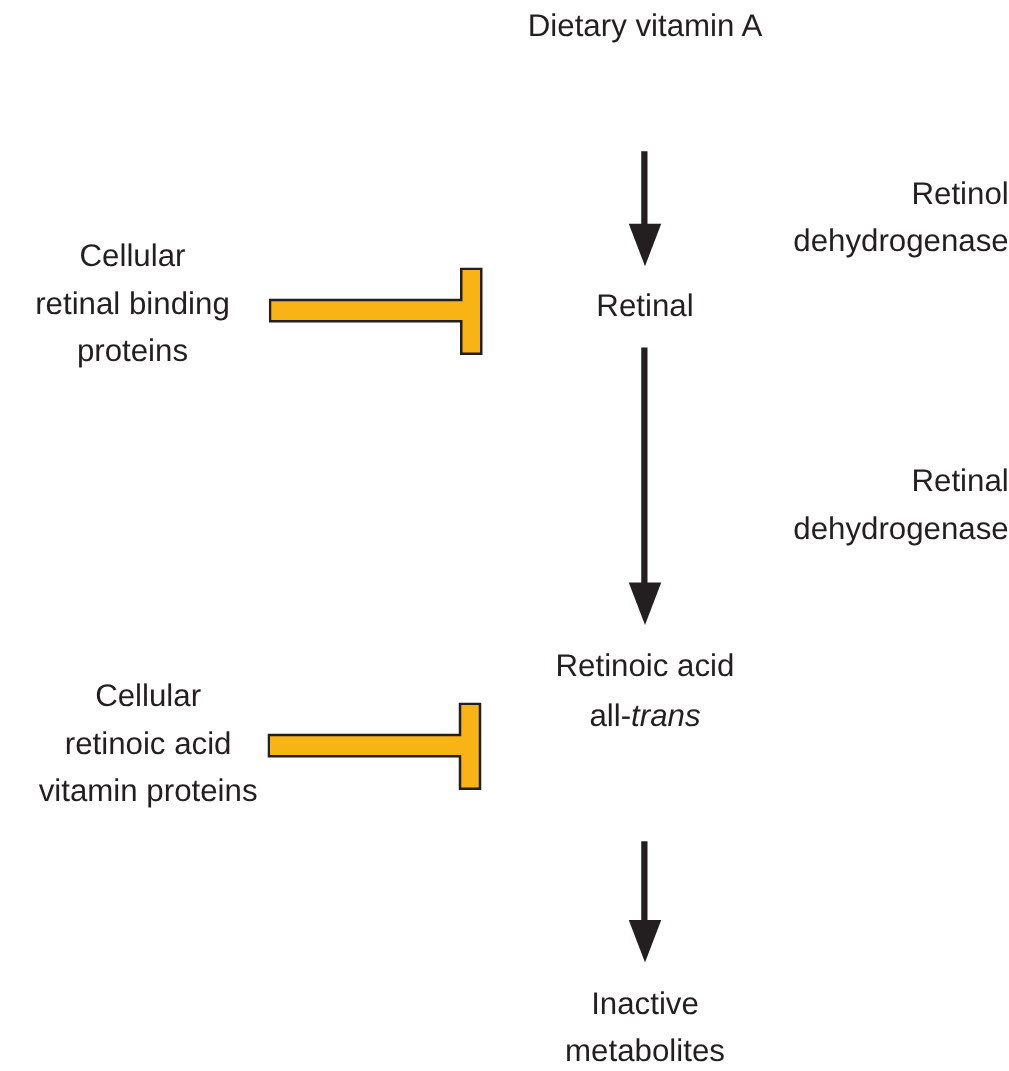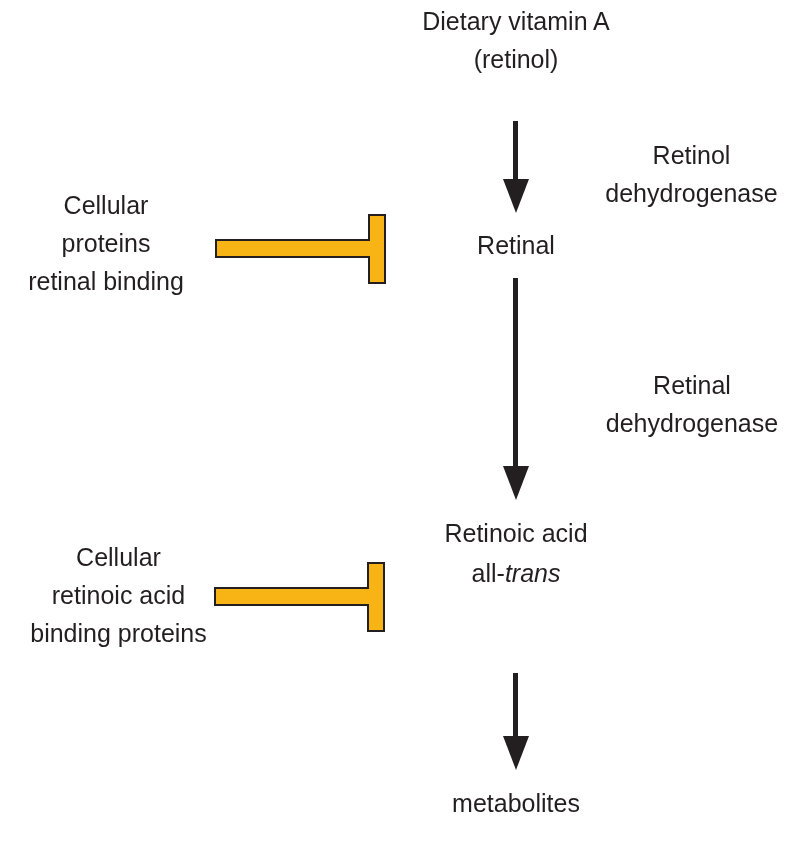--- a/index.html
+++ b/index.html
@@ -14,21 +14,21 @@
     height: 857px;
     background: var(--bg);
     font-family: "Liberation Sans", sans-serif;
     color: var(--ink);
     font-size: 25px;
     line-height: 38px;
     overflow: hidden;
   }
   .label { position: absolute; }
   .center { text-align: center; }
-  .left { text-align: center; }
+  .left { text-align: right; }
   .italic { font-style: italic; }
   .node-retinoic { line-height: 40px; }
 
   
   .arrow { position: absolute; width: 28px; }
   .arrow .shaft {
     position: absolute; left: 11px; top: 0;
     width: 5px; background: var(--ink);
   }
   .arrow .head {
@@ -48,37 +48,36 @@
     stroke-linejoin: miter;
   }
 </style>
 </head>
 <body>
 
 <div class="canvas">
 
   <div class="label center" style="left:366px; top:2px; width:300px">
     <div>Dietary vitamin A</div>
-    <div>(retinol)</div>
   </div>
 
   <div class="arrow" style="left:502px; top:121px; height:92px">
     <div class="shaft" style="height:64px"></div>
     <div class="head"></div>
   </div>
 
   <div class="label left" style="left:576px; top:136px; width:231px">
     <div>Retinol</div>
     <div>dehydrogenase</div>
   </div>
 
   <div class="label center" style="left:0px; top:186px; width:212px">
     <div>Cellular</div>
+    <div>retinal binding</div>
     <div>proteins</div>
-    <div>retinal binding</div>
   </div>
 
   <svg class="tbar" style="left:215px; top:214px" viewBox="0 0 172 70" aria-hidden="true">
     <path d="M1,26 L154,26 L154,1 L170,1 L170,69 L154,69 L154,43 L1,43 Z"></path>
   </svg>
 
   <div class="label center" style="left:416px; top:226px; width:200px">
     <div>Retinal</div>
   </div>
 
@@ -88,35 +87,36 @@
   </div>
 
   <div class="label left" style="left:577px; top:366px; width:230px">
     <div>Retinal</div>
     <div>dehydrogenase</div>
   </div>
 
   <div class="label center" style="left:0px; top:538px; width:237px">
     <div>Cellular</div>
     <div>retinoic acid</div>
-    <div>binding proteins</div>
+    <div>vitamin proteins</div>
   </div>
 
   <svg class="tbar" style="left:214px; top:562px" viewBox="0 0 172 70" aria-hidden="true">
     <path d="M1,26 L154,26 L154,1 L170,1 L170,69 L154,69 L154,43 L1,43 Z"></path>
   </svg>
 
   <div class="label center node-retinoic" style="left:366px; top:513px; width:300px">
     <div>Retinoic acid</div>
     <div><span>all-</span><span class="italic">trans</span></div>
   </div>
 
   <div class="arrow" style="left:502px; top:673px; height:97px">
     <div class="shaft" style="height:69px"></div>
     <div class="head"></div>
   </div>
 
 
   <div class="label center" style="left:416px; top:784px; width:200px">
+    <div>Inactive</div>
     <div>metabolites</div>
   </div>
 
 </div>
 
 </body></html>

